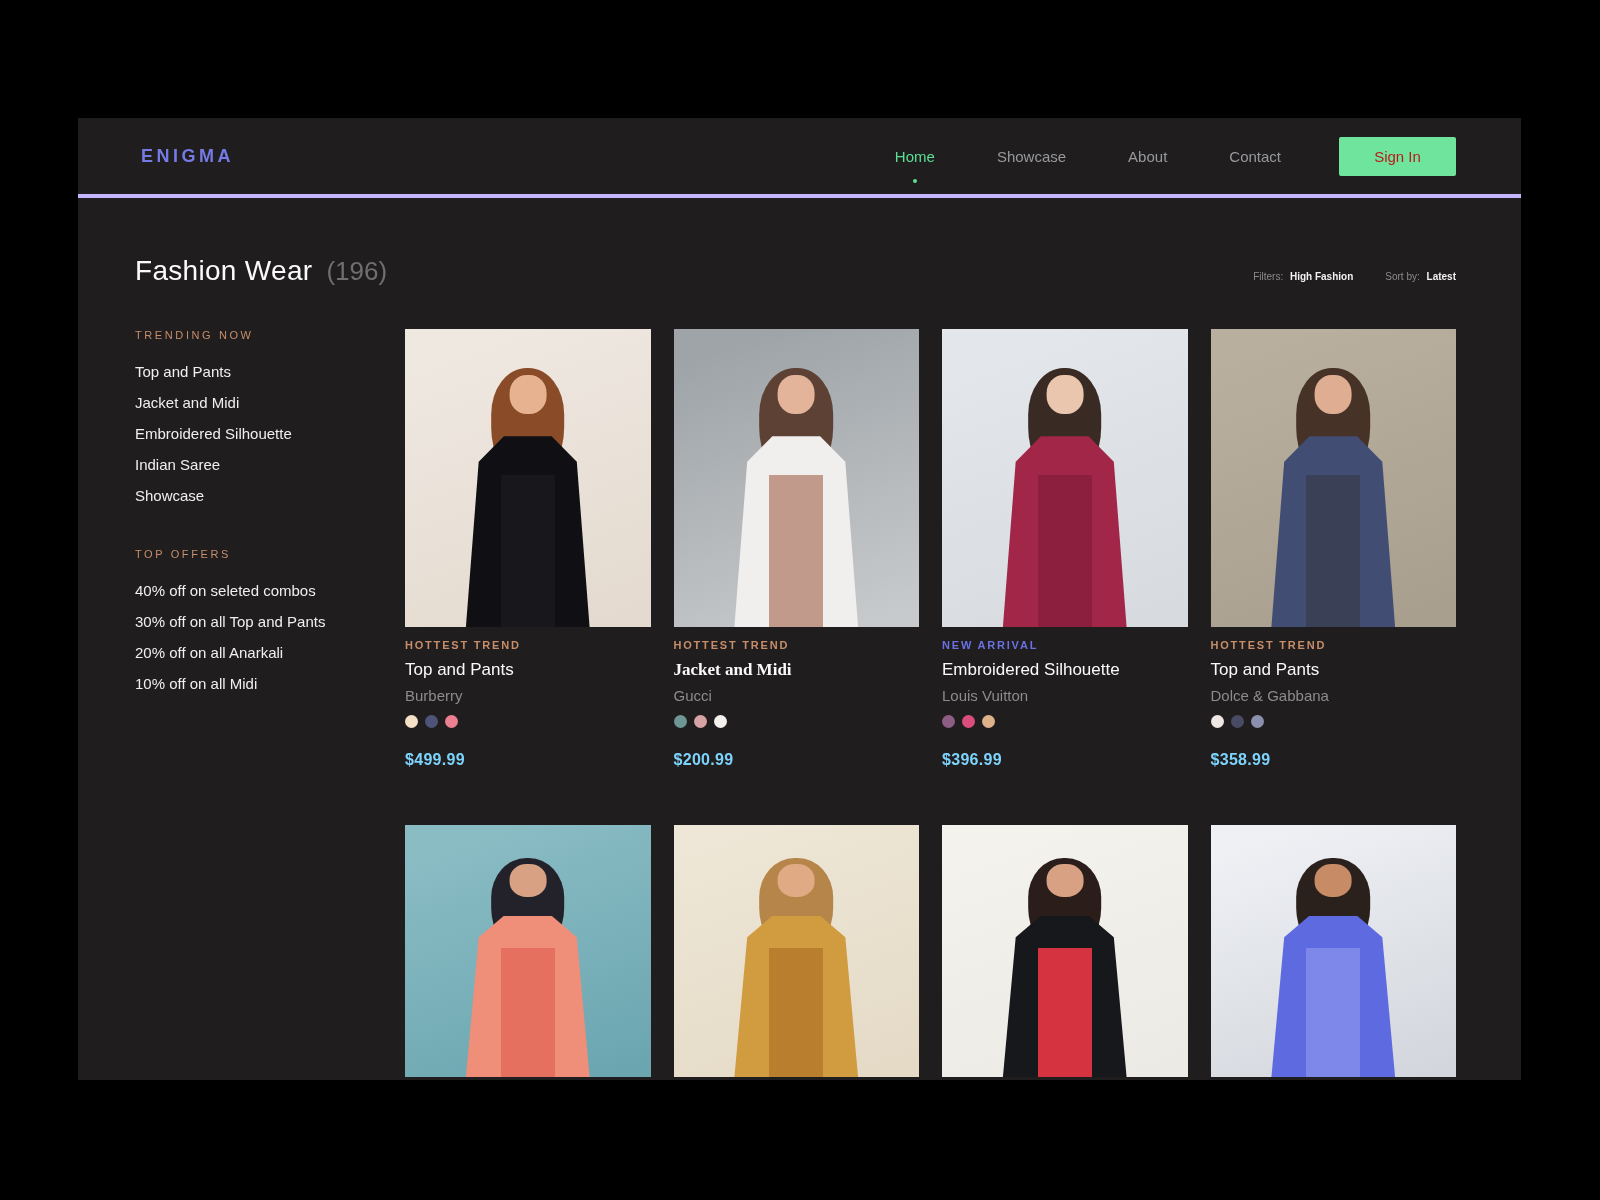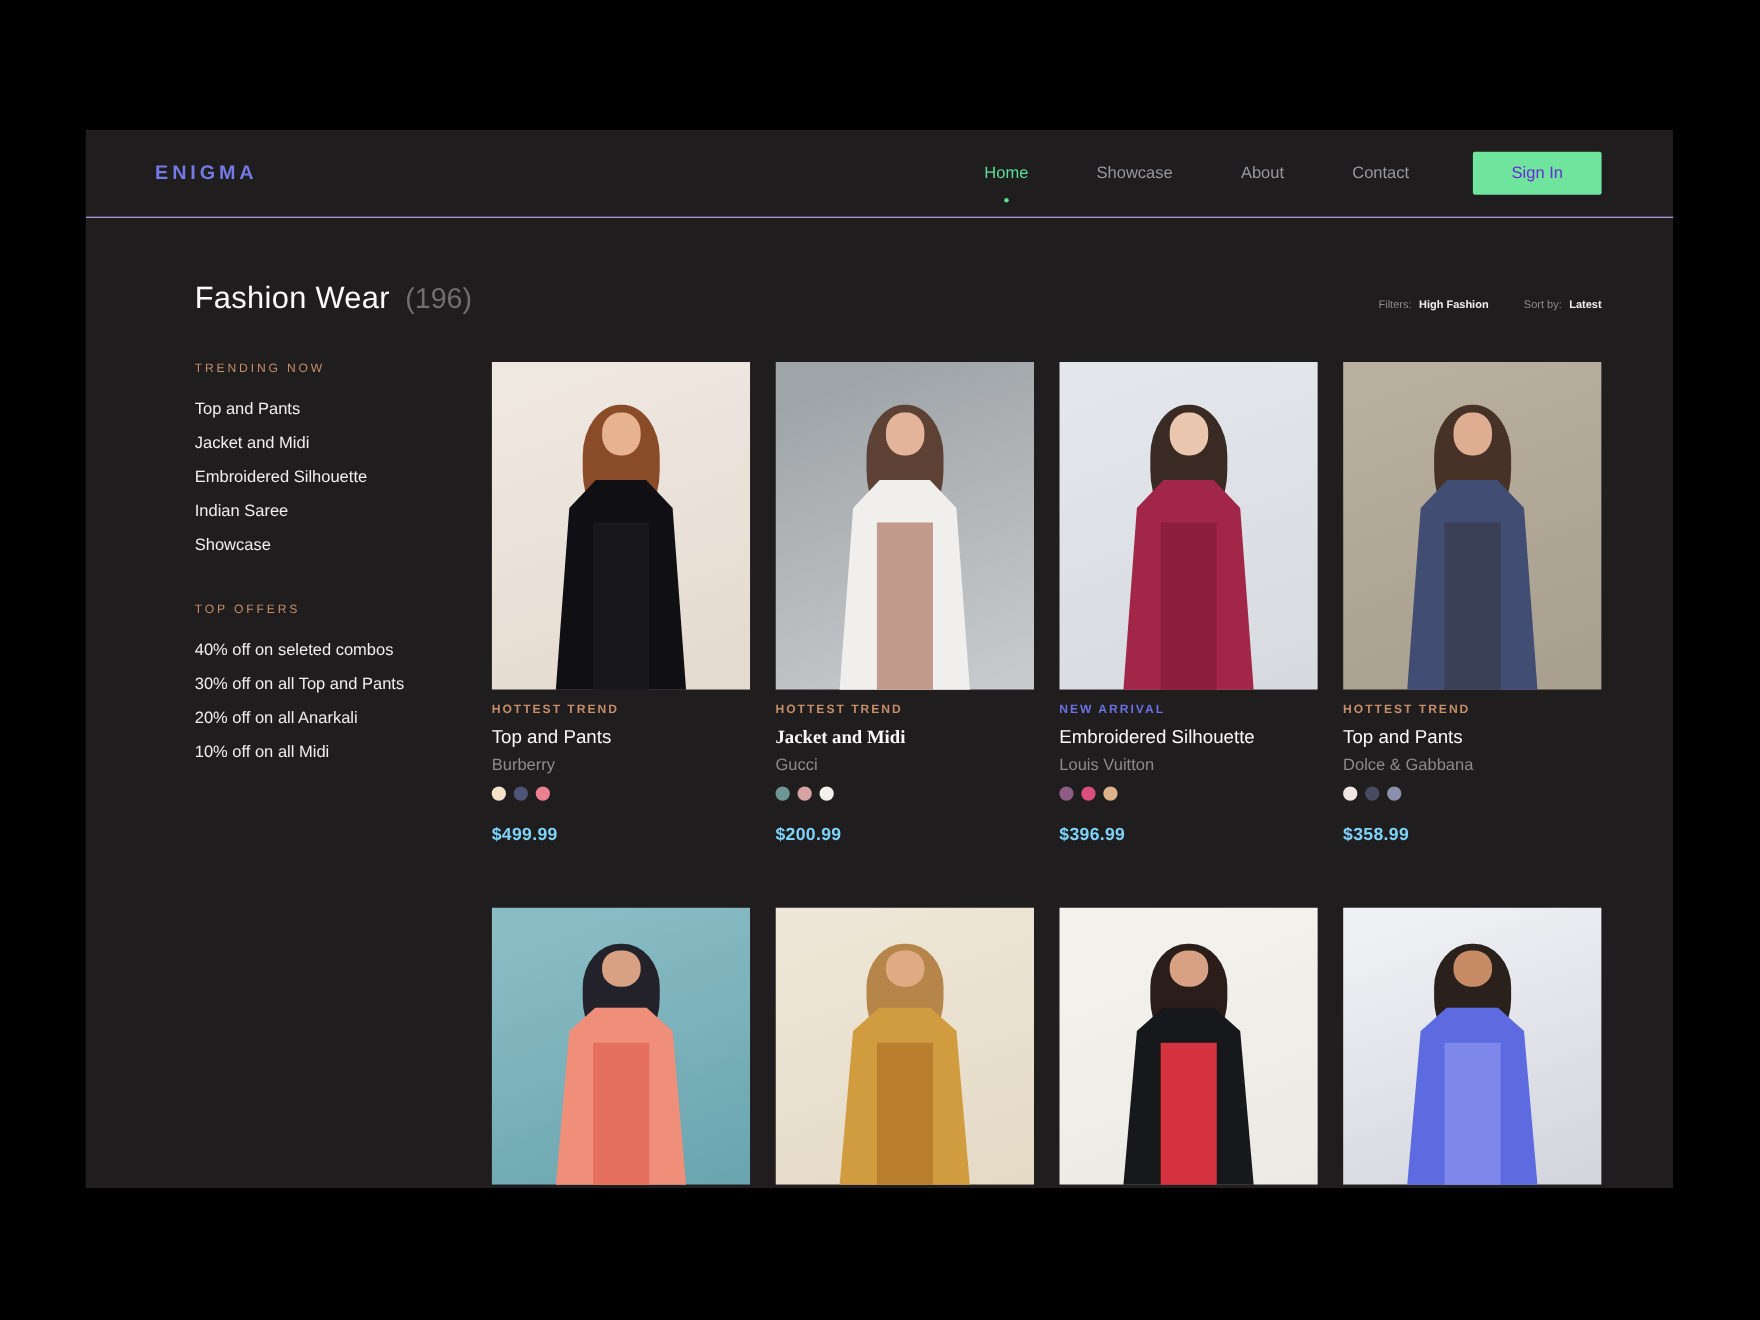--- a/index.html
+++ b/index.html
@@ -4,36 +4,36 @@
 <style>
   * { margin:0; padding:0; box-sizing:border-box; }
   html,body { width:1600px; height:1200px; background:#000; overflow:hidden;
               font-family:"Liberation Sans","DejaVu Sans",sans-serif; }
 
   .app { position:absolute; left:78px; top:118px; width:1443px; height:962px;
          background:#1f1d1e; overflow:hidden; color:#f5f3f4; }
 
   
   .header { height:80px; display:flex; align-items:center; padding:0 65px 0 63px;
-            border-bottom:1px solid #c4b5fd; }
+            border-bottom:4px solid #c4b5fd; }
   .logo { font-size:18px; font-weight:bold; letter-spacing:3.5px; color:#757ae6;
           margin-right:auto; }
   .nav { display:flex; gap:62px; align-items:center; margin-right:58px; }
   .nav-item { position:relative; font-size:15px; color:#97999c; cursor:pointer;
               text-decoration:none; }
   .nav-item.active .nav-label { color:#5cdf95; }
   .nav-dot { display:none; position:absolute; left:50%; transform:translateX(-50%);
              bottom:-18px; width:4px; height:4px; border-radius:50%; background:#5cdf95; }
   .nav-item.active .nav-dot { display:block; }
   .signin { width:117px; height:39px; background:#6ee49d; border:none; border-radius:2px;
-            font-size:15px; color:#6d28d9; cursor:pointer;
+            font-size:15px; color:#b91c1c; cursor:pointer;
             font-family:"Liberation Sans","DejaVu Sans",sans-serif; }
 
   
-  .main { padding:0 65px 0 99px; }
+  .main { padding:0 65px 0 57px; }
   .title-row { margin-top:57px; display:flex; align-items:baseline; }
   .page-title { font-size:28px; font-weight:500; color:#fafafa; letter-spacing:.3px; }
   .page-count { font-size:26px; color:#6f6f6f; margin-left:14px; font-weight:400; }
   .filter-group { margin-left:auto; display:flex; gap:32px; font-size:10px; }
   .filter-group .lbl { color:#8b8b8d; }
   .filter-group .val { color:#f2f1f2; font-weight:700; margin-left:4px; cursor:pointer; }
 
   
   .content { display:flex; margin-top:42px; }
   .sidebar { width:270px; flex:0 0 270px; }

